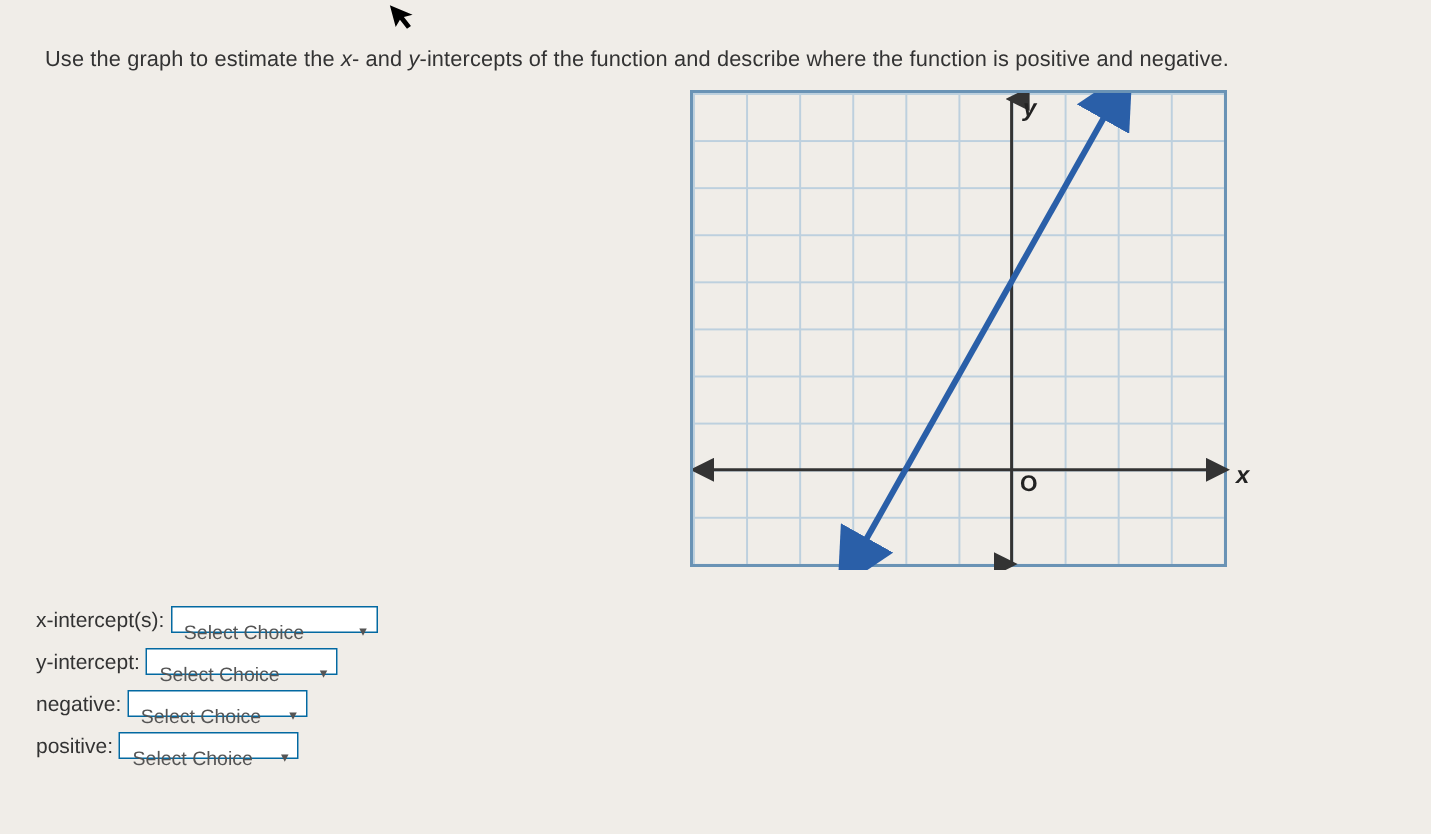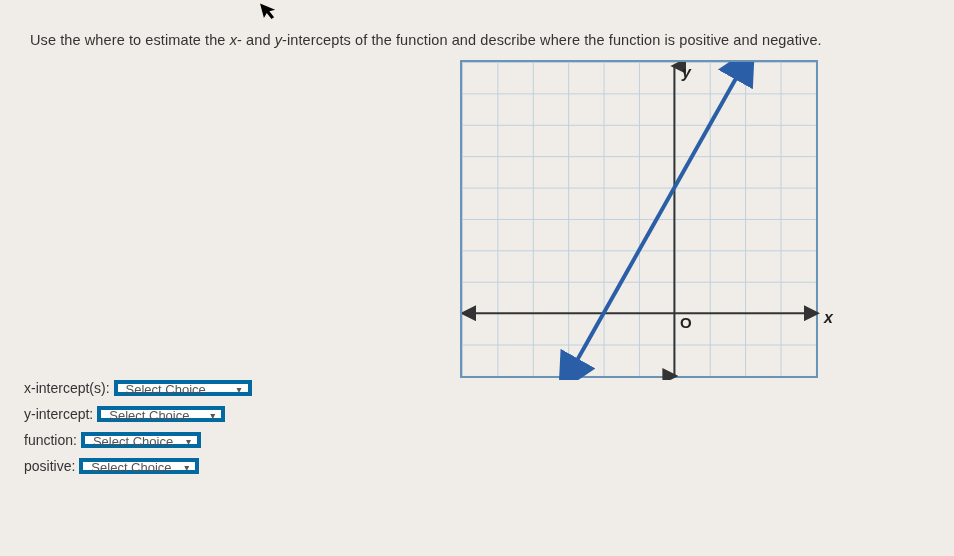--- a/index.html
+++ b/index.html
@@ -63,34 +63,34 @@
   .axis-label-o {
     position: absolute;
     top: 314px;
     left: 680px;
     font-weight: bold;
     font-size: 15px;
     color: #222;
   }
   .answers {
     position: absolute;
-    top: 380px;
+    top: 404px;
     left: 24px;
     font-size: 14px;
     color: #333;
   }
   .row { display: flex; align-items: center; margin-bottom: 10px; }
   .row label { margin-right: 4px; }
   .selectbox {
-    border: 4px solid #0369a1;
+    border: 1px solid #0369a1;
     background: #fff;
     height: 16px;
     display: inline-flex;
     align-items: center;
-    padding: 3px 6px 0 8px;
+    padding: 16px 6px 0 8px;
     font-size: 13px;
     color: #555;
     white-space: nowrap;
   }
   .sb-wide { width: 138px; }
   .sb-mid  { width: 128px; }
   .sb-nar  { width: 120px; }
   .chev {
     margin-left: auto;
     font-size: 10px;
@@ -100,21 +100,21 @@
 </head>
 <body>
 
 <span class="cursor">
   <svg width="18" height="22" viewBox="0 0 18 22">
       <path d="M1 1 L1 16 L5 12 L8 19 L11 18 L8 11 L14 11 Z" fill="#000"></path>
     </svg>
 </span>
 
 <div class="question">
-  <span>Use the where to estimate the </span><span class="xi">x</span><span>- and </span><span class="xi">y</span><span>-intercepts of the function and describe where the function is positive and negative.</span>
+  <span>Use the graph to estimate the </span><span class="xi">x</span><span>- and </span><span class="xi">y</span><span>-intercepts of the function and describe where the function is positive and negative.</span>
 </div>
 
 <div class="graph-wrap">
   <svg width="358" height="318" viewBox="0 0 358 318">
     <defs>
       <marker id="arrR" markerWidth="8" markerHeight="8" refX="6" refY="4" orient="auto">
         <path d="M0,0 L8,4 L0,8 Z" fill="#333"></path>
       </marker>
       <marker id="arrL" markerWidth="8" markerHeight="8" refX="2" refY="4" orient="auto">
         <path d="M8,0 L0,4 L8,8 Z" fill="#333"></path>
@@ -154,21 +154,21 @@
     </div>
   </div>
   <div class="row">
     <label>y-intercept:</label>
     <div class="selectbox sb-mid">
       <span>Select Choice</span>
       <span class="chev">▾</span>
     </div>
   </div>
   <div class="row">
-    <label>function:</label>
+    <label>negative:</label>
     <div class="selectbox sb-nar">
       <span>Select Choice</span>
       <span class="chev">▾</span>
     </div>
   </div>
   <div class="row">
     <label>positive:</label>
     <div class="selectbox sb-nar">
       <span>Select Choice</span>
       <span class="chev">▾</span>

